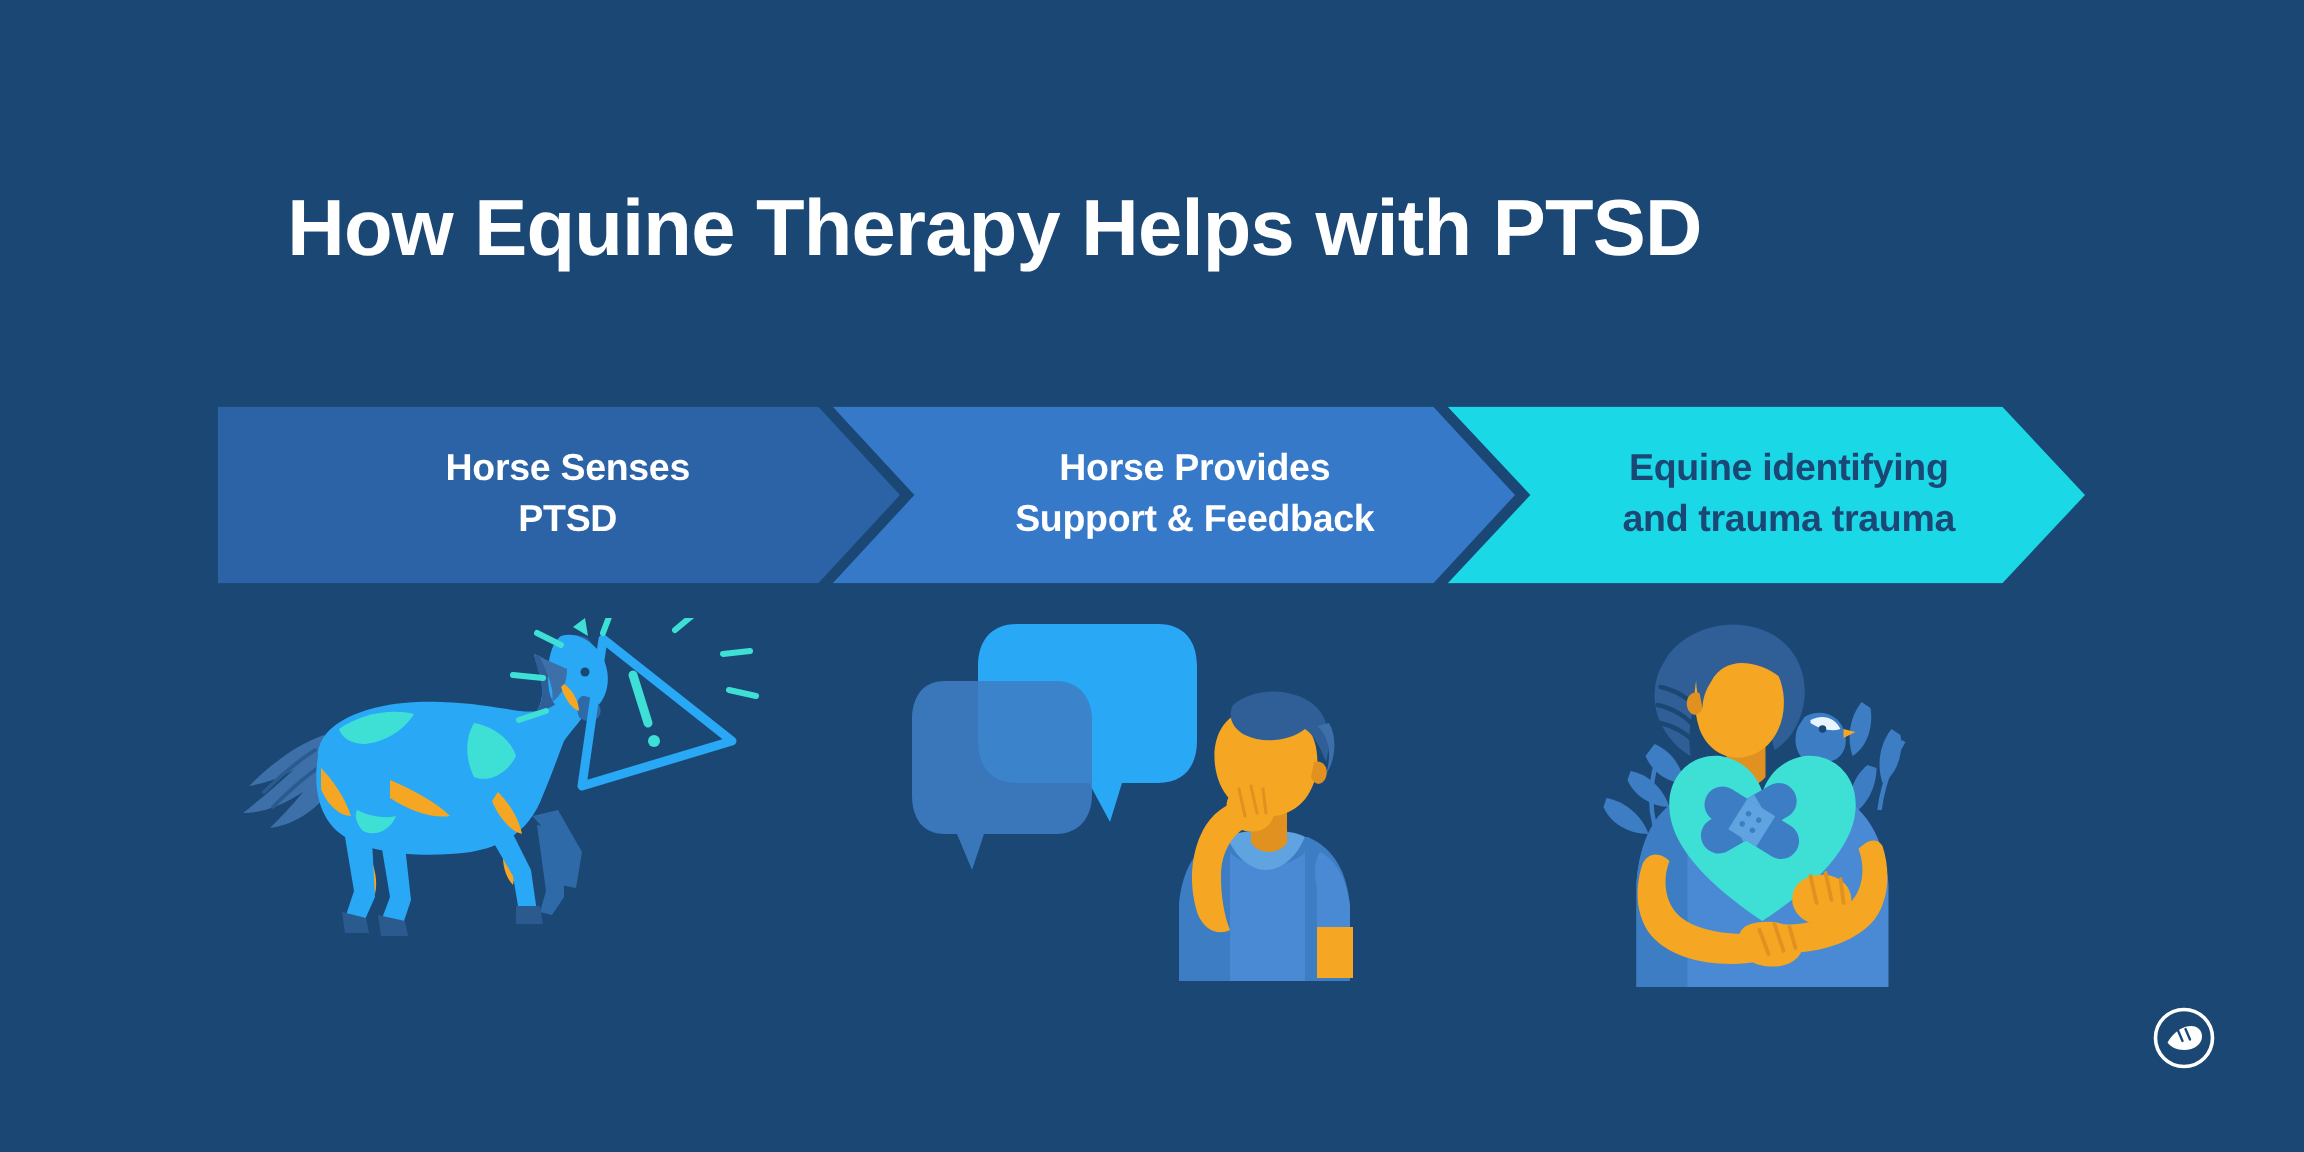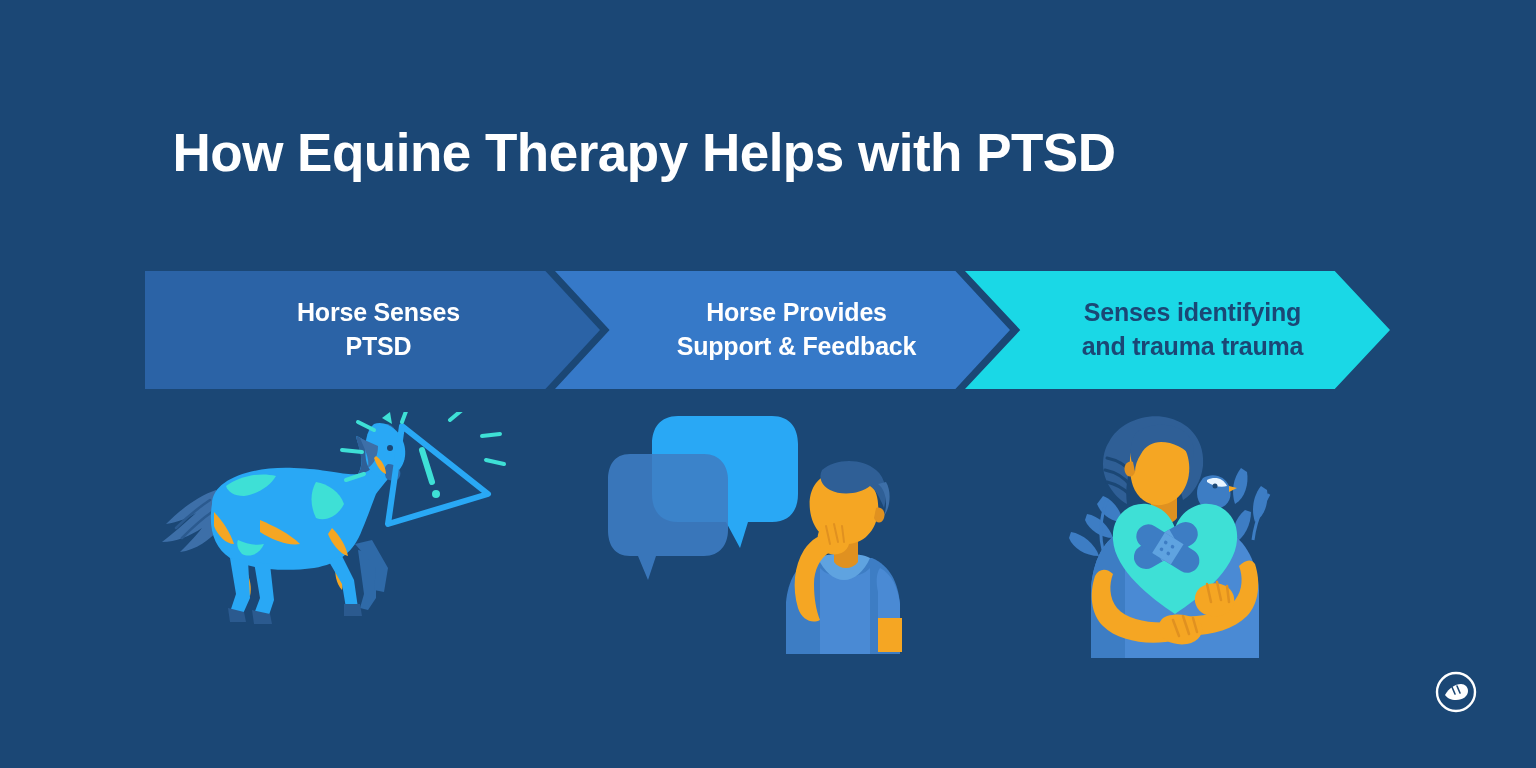--- a/index.html
+++ b/index.html
@@ -27,20 +27,21 @@
     left: 0;
     top: 124px;
     width: 1288px;
     text-align: center;
     color: #ffffff;
     font-size: 53px;
     font-weight: bold;
     letter-spacing: -0.5px;
     line-height: 1.1;
     font-family: "Liberation Sans", sans-serif;
+    padding-left: 19px;
   }
 
   
   .banner-strip {
     position: absolute;
     left: 0;
     top: 271px;
     width: 1536px;
     height: 118px;
   }
@@ -124,21 +125,21 @@
 
     <div class="banner banner-2">
       <span class="banner-label">
         <span>Horse Provides</span><br>
         <span>Support &amp; Feedback</span>
       </span>
     </div>
 
     <div class="banner banner-3">
       <span class="banner-label">
-        <span>Senses identifying</span><br>
+        <span>Equine identifying</span><br>
         <span>and trauma trauma</span>
       </span>
     </div>
 
   </div>
 
   <div class="illus" id="illus-horse">
     <svg width="380" height="245" viewBox="0 0 380 245" xmlns="http://www.w3.org/2000/svg">
 
       <g>

